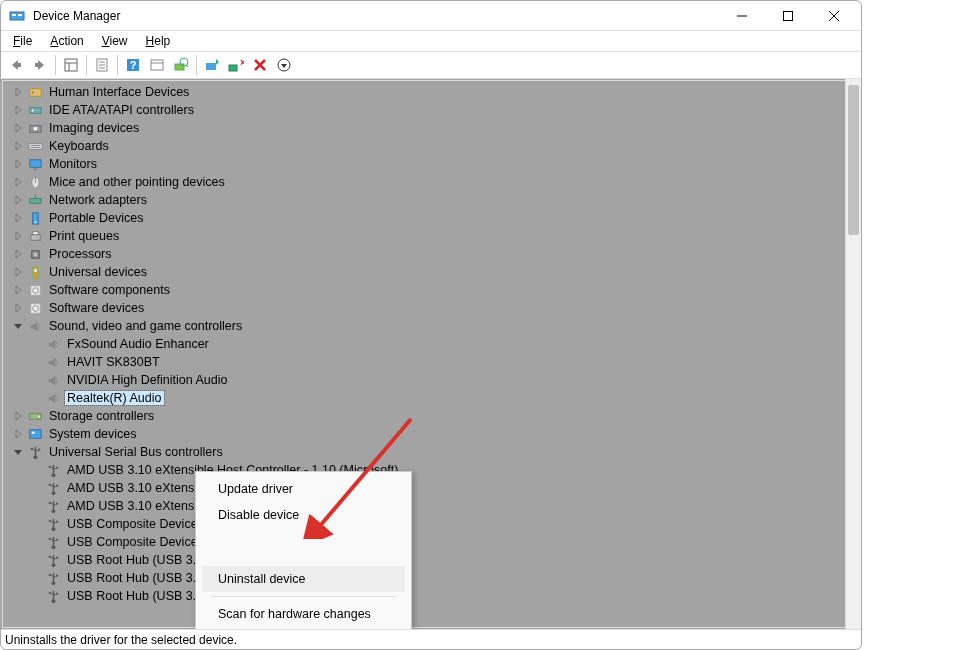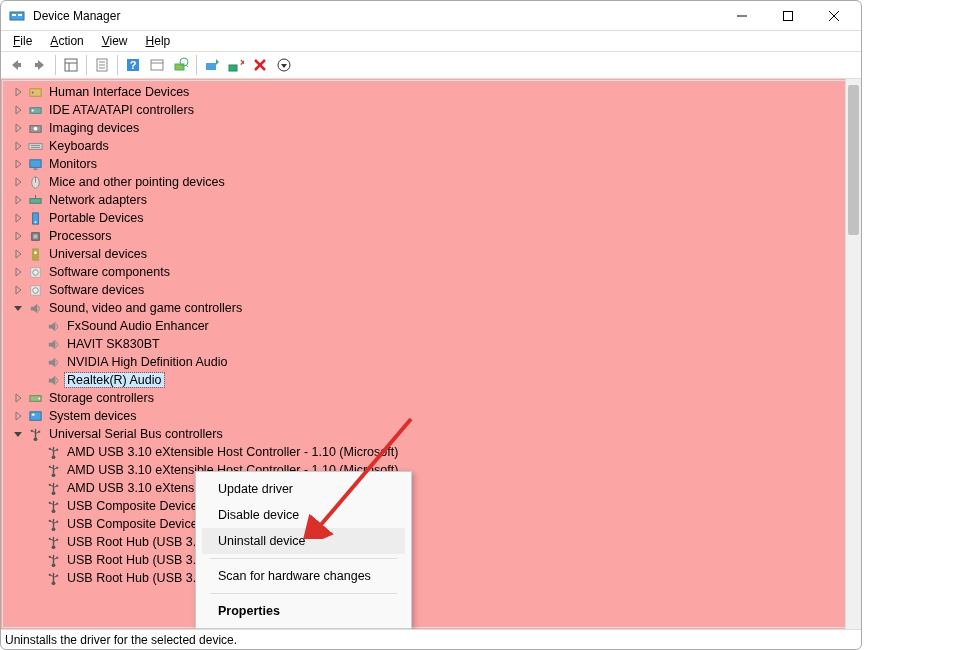--- a/index.html
+++ b/index.html
@@ -19,39 +19,39 @@
 .menubar .menu-item { padding: 1px 8px; cursor: default; }
 .menubar .mn { text-decoration: underline; }
 
 
 .toolbar { height: 28px; display: flex; align-items: center; padding: 0 4px; border-top: 1px solid #ddd; border-bottom: 1px solid #ddd; gap: 2px; }
 .toolbar .tb-btn { width: 22px; height: 22px; display: flex; align-items: center; justify-content: center; border: 1px solid transparent; cursor: default; }
 .toolbar .sep { width: 1px; height: 20px; background: #ccc; margin: 0 2px; }
 .toolbar svg { width: 16px; height: 16px; }
 
 
-.content { flex: 1; display: flex; background: #fca5a5; position: relative; overflow: hidden;}
+.content { flex: 1; display: flex; background: #a3a3a3; position: relative; overflow: hidden;}
 .tree-pane { flex: 1; overflow: auto; padding: 2px 0 2px 2px; font-size: 12.5px; position: relative; border: 1px solid #ddd; margin: 1px; }
 .tree-row { display: flex; align-items: center; height: 18px; white-space: nowrap; cursor: default; }
 .tree-row .arrow { width: 14px; height: 14px; display: flex; align-items: center; justify-content: center; color: #555; font-size: 10px; }
 .tree-row .arrow.none { visibility: hidden; }
 .tree-row .dev-icon { width: 16px; height: 16px; margin: 0 4px 0 2px; display: flex; align-items: center; justify-content: center; }
 .tree-row.selected .label { background: #cce8ff; outline: 1px dotted #666; }
 .tree-row .label { padding: 0 2px; }
 .lvl0 { padding-left: 6px; }
 .lvl1 { padding-left: 24px; }
 
 
 .scrollbar-v { position: absolute; right: 0; top: 0; bottom: 0; width: 16px; background: #f0f0f0; border-left:1px solid #ddd;}
 .scrollbar-v .thumb { position: absolute; left: 2px; right: 2px; top: 6px; height: 150px; background: #c1c1c1; border-radius: 2px; }
 
 
 .context-menu { position: absolute; top: 392px; left: 194px; width: 217px; background: #f9f9f9; border: 1px solid #ccc; box-shadow: 2px 2px 6px rgba(0,0,0,.25); padding: 4px 6px; font-size: 12.5px; z-index: 20; }
 .context-menu .cm-item { padding: 6px 16px; cursor: default; }
-.context-menu .cm-item:hover, .context-menu .cm-item.hovered { background: #ededed; }
+.context-menu .cm-item:hover, .context-menu .cm-item.hovered { background: #ededed; margin-top: 38px; }
 .context-menu .cm-sep { height: 1px; background: #ddd; margin: 4px 8px; }
 .context-menu .cm-item.bold { font-weight: 600; }
 
 
 .statusbar { height: 20px; border-top: 1px solid #ddd; font-size: 12px; display: flex; align-items: center; padding: 0 4px; }
 
 
 .arrow-overlay { position: absolute; top: 330px; left: 300px; width: 120px; height: 130px; z-index: 30; pointer-events: none; }
 
 
@@ -280,20 +280,34 @@
               <polygon points="3,1 8,5 3,9" fill="none" stroke="#777"></polygon>
             </svg>
           </span>
           <span class="dev-icon">
             <svg viewBox="0 0 16 16">
               <rect x="5" y="2" width="6" height="12" fill="#4aa3df" stroke="#2c6ea0"></rect>
               <circle cx="8" cy="12" r="1" fill="#fff"></circle>
             </svg>
           </span>
           <span class="label">Portable Devices</span>
+        </div>
+        <div class="tree-row lvl0">
+          <span class="arrow">
+            <svg width="10" height="10" viewBox="0 0 10 10">
+              <polygon points="3,1 8,5 3,9" fill="none" stroke="#777"></polygon>
+            </svg>
+          </span>
+          <span class="dev-icon">
+            <svg viewBox="0 0 16 16">
+              <rect x="3" y="6" width="10" height="6" fill="#bbb" stroke="#777"></rect>
+              <rect x="5" y="3" width="6" height="3" fill="#fff" stroke="#777"></rect>
+            </svg>
+          </span>
+          <span class="label">Print queues</span>
         </div>
         <div class="tree-row lvl0">
           <span class="arrow">
             <svg width="10" height="10" viewBox="0 0 10 10">
               <polygon points="3,1 8,5 3,9" fill="none" stroke="#777"></polygon>
             </svg>
           </span>
           <span class="dev-icon">
             <svg viewBox="0 0 16 16">
               <rect x="4" y="4" width="8" height="8" fill="#888" stroke="#555"></rect>

